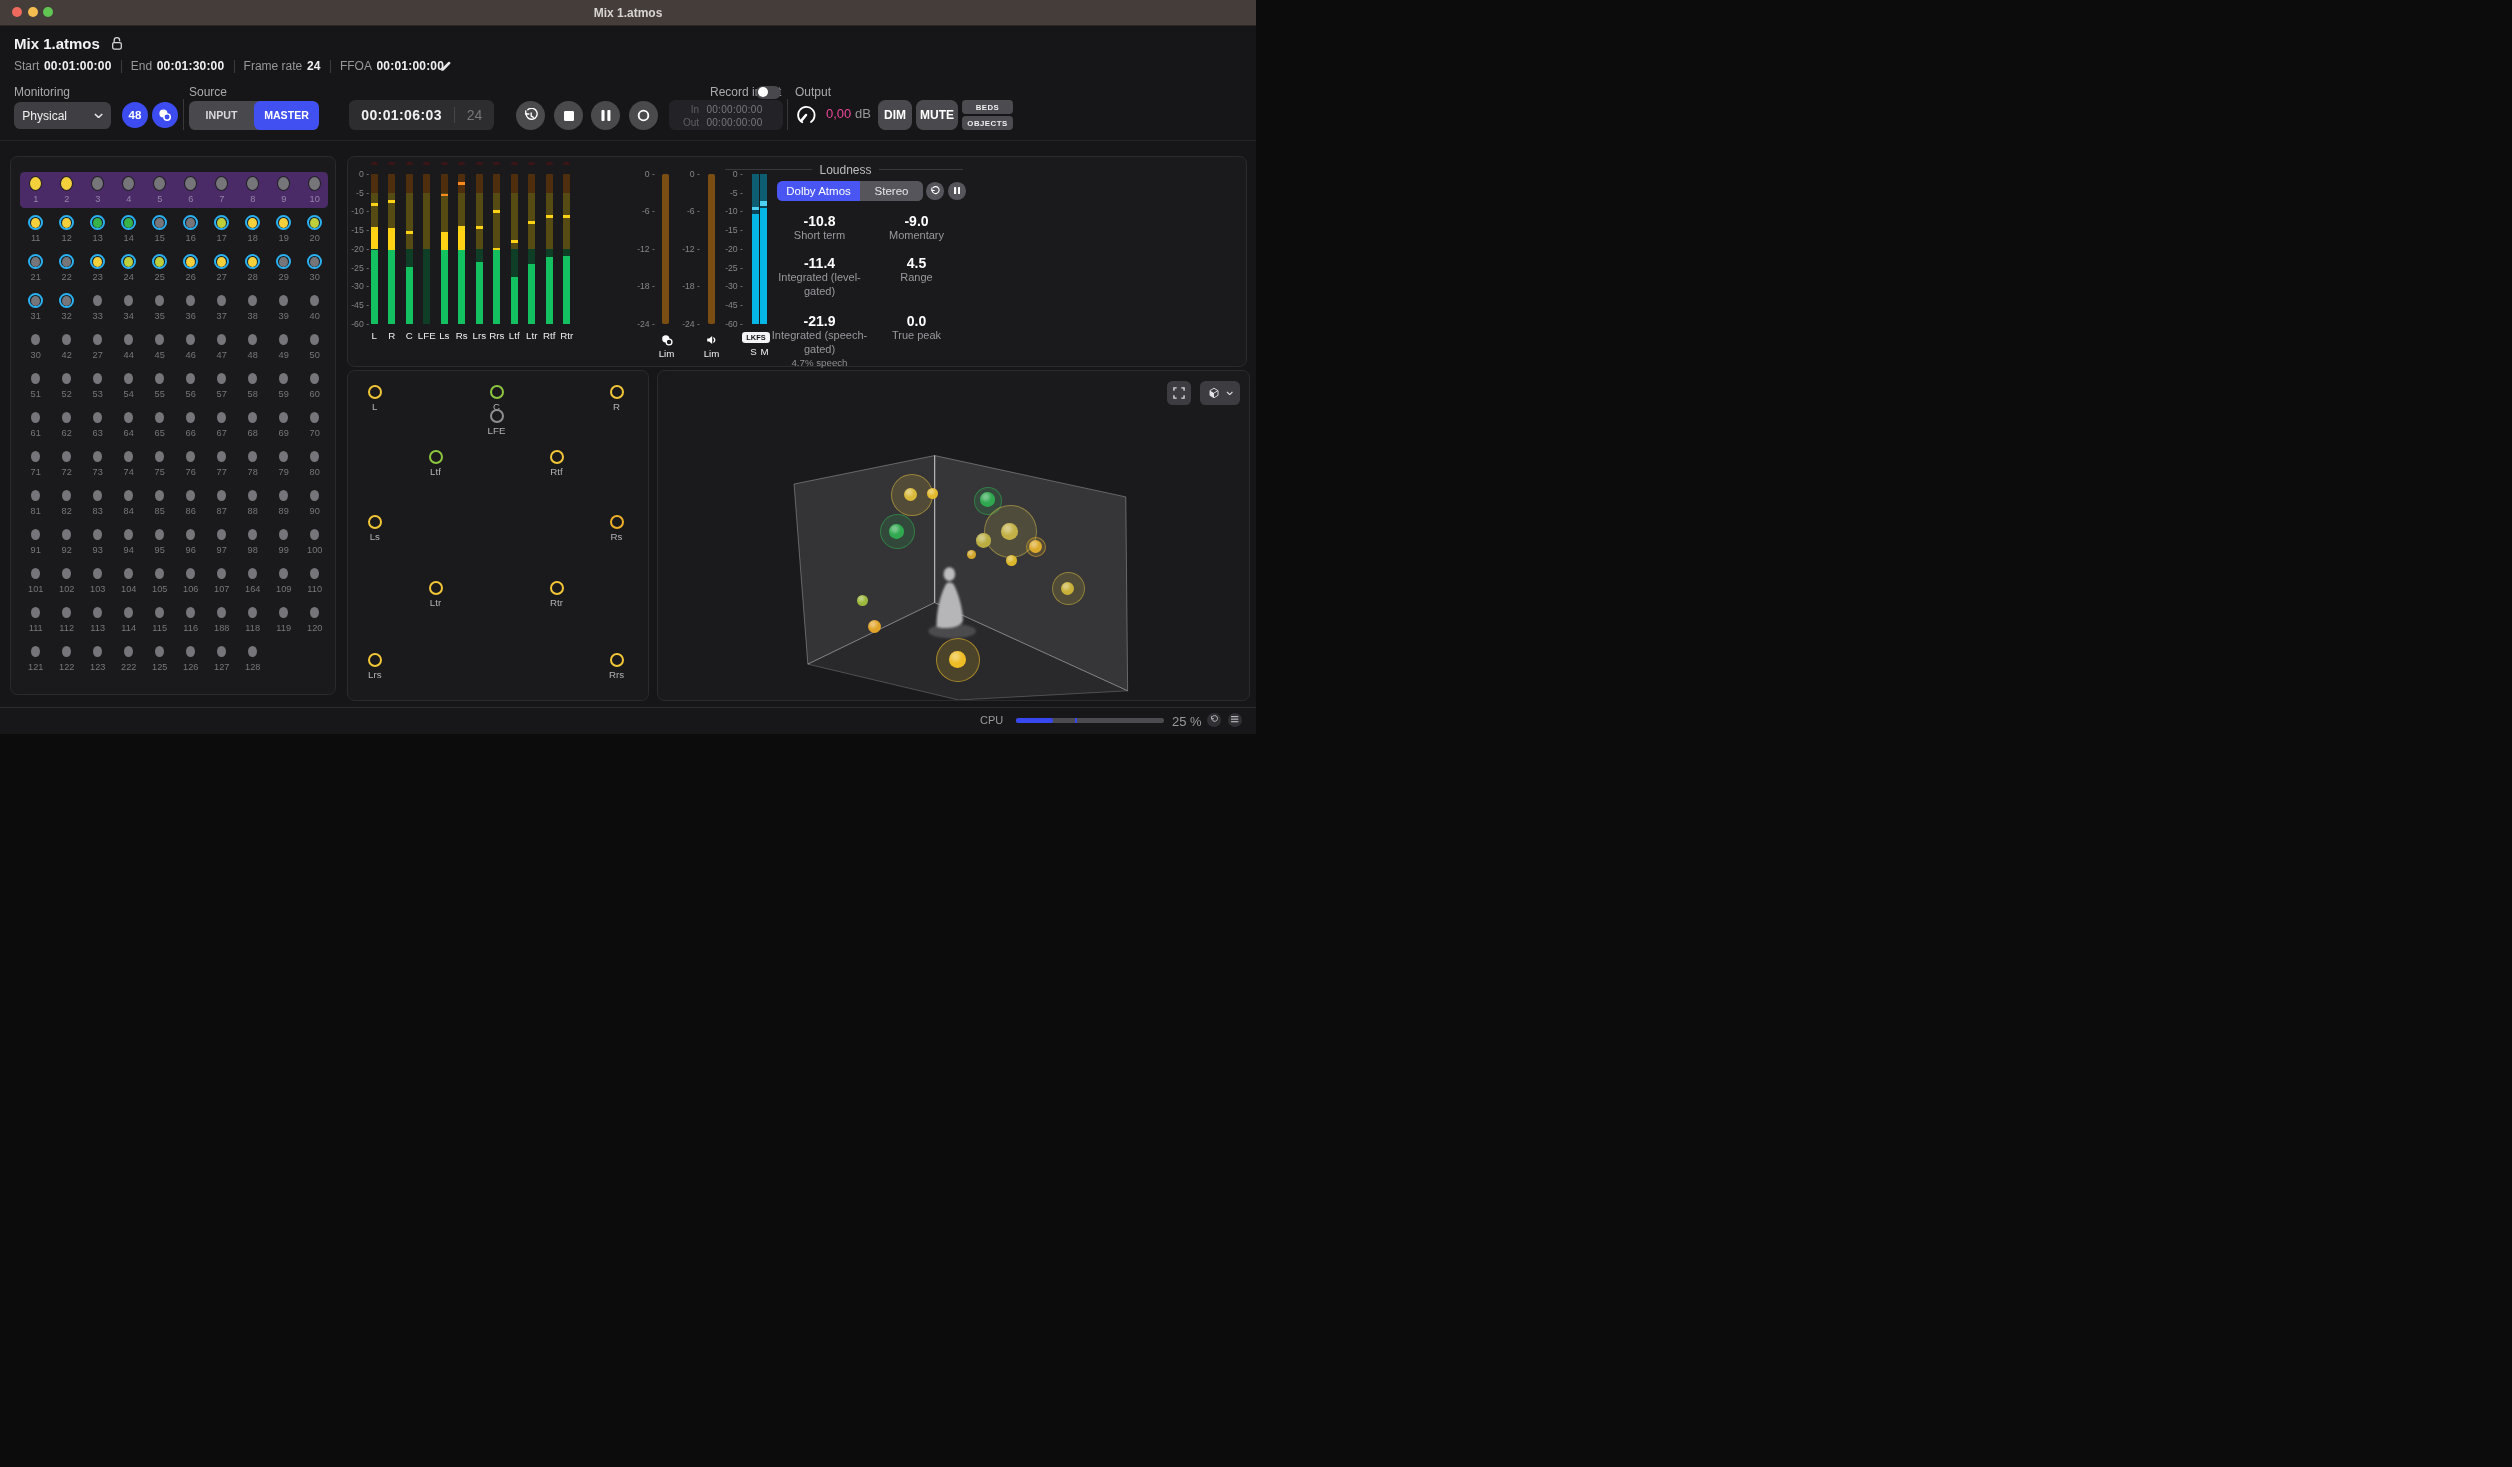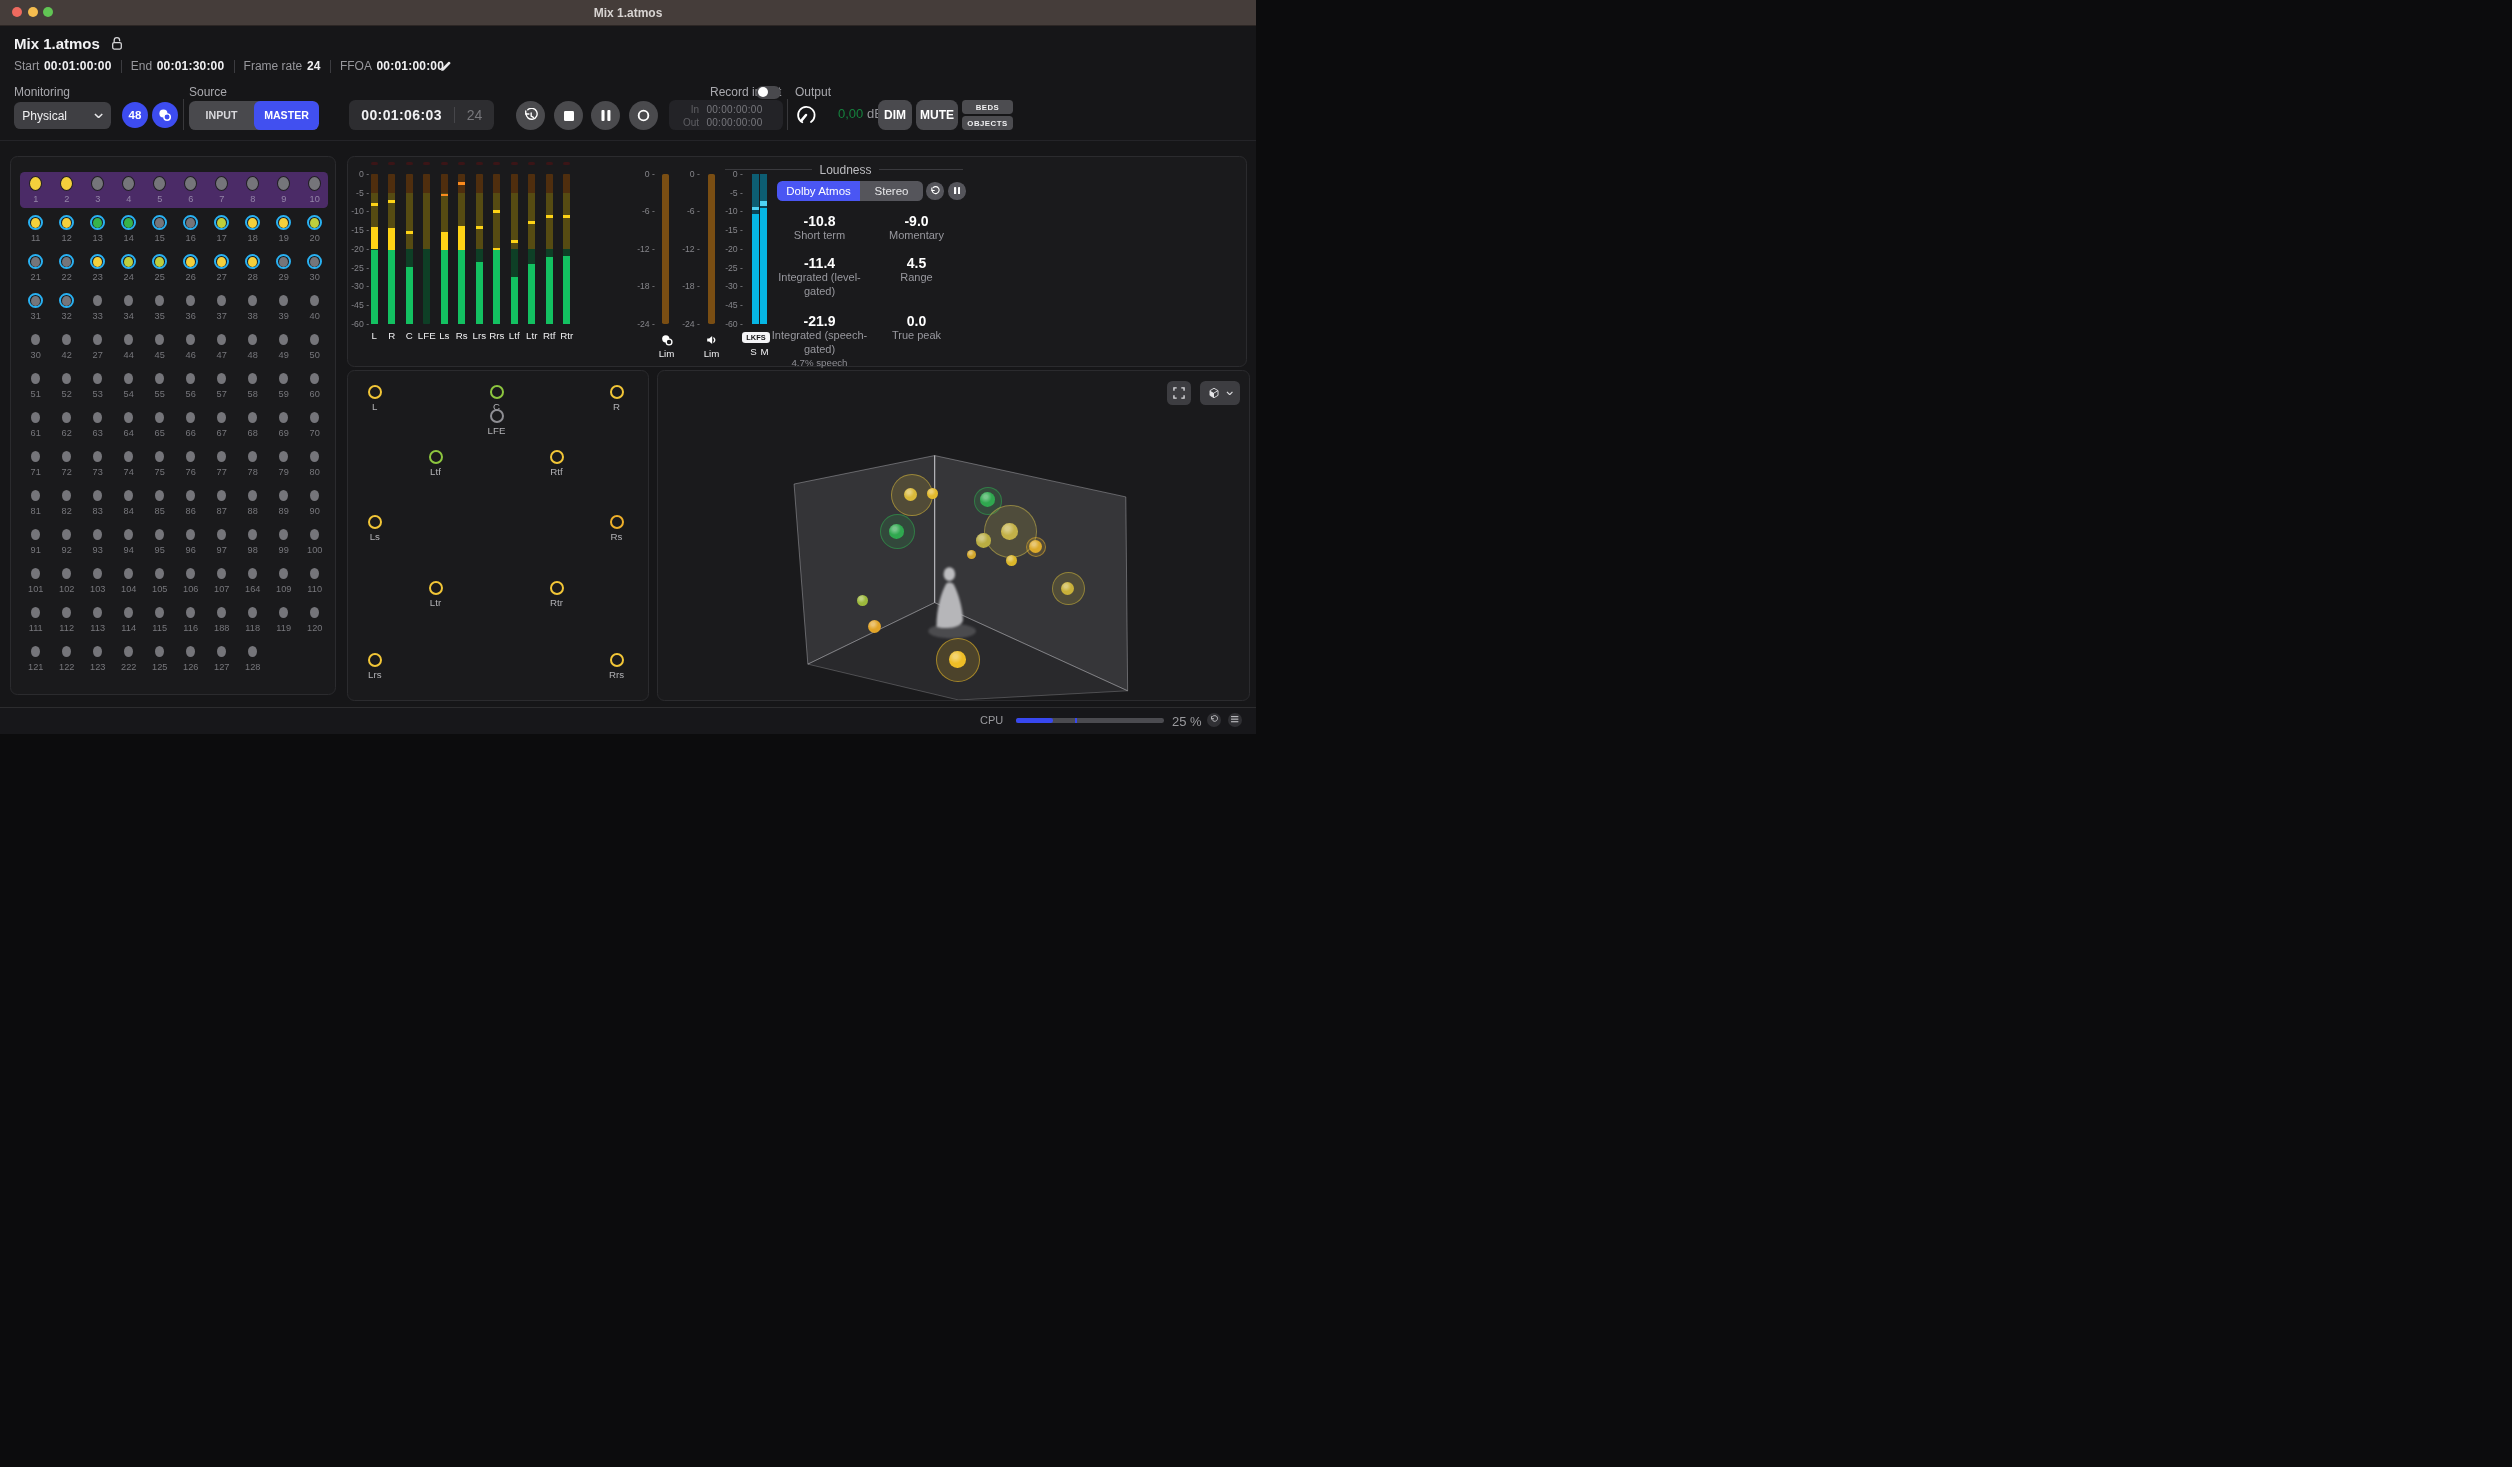--- a/index.html
+++ b/index.html
@@ -31,21 +31,21 @@
   #timecode-box .tc-sep{width:0.9px;height:16.6px;background:#46464a;}
   #timecode-box .fr{width:39px;text-align:center;font-size:14px;color:#77777b;}
   .transport{width:29px;height:29px;border-radius:50%;background:#4a4a4d;top:101px;display:flex;align-items:center;justify-content:center;}
   #record-toggle{left:756px;top:86px;width:25px;height:13px;border-radius:7.4px;background:#49494d;}
   #record-toggle .knob{position:absolute;left:1.8px;top:1.4px;width:10px;height:10px;border-radius:50%;background:#fff;}
   #inout-box{left:669px;top:100px;width:114px;height:30px;background:#232327;border-radius:6.4px;font-size:10px;}
   #inout-box .row{position:absolute;left:0;width:100%;display:flex;}
   #inout-box .lab{width:30px;text-align:right;color:#5e5e63;}
   #inout-box .val{margin-left:7.4px;color:#77777c;letter-spacing:0.3px;}
   #output-gain{left:826px;top:106px;font-size:13px;}
-  #output-gain .g{color:#15803d;margin-left:12px;}
+  #output-gain .g{color:#ec4899;}
   #output-gain .u{color:#96969b;margin-left:3.7px;}
   .sq-btn{background:#4a4a4e;border-radius:7.4px;display:flex;align-items:center;justify-content:center;font-weight:bold;color:#fff;}
   #dim-btn{left:878px;top:100px;width:34px;height:30px;font-size:12px;}
   #mute-btn{left:916px;top:100px;width:42px;height:30px;font-size:12px;}
   .mini-btn{position:absolute;left:962px;width:51px;height:14px;background:#4c4c50;border-radius:3.7px;display:flex;align-items:center;justify-content:center;font-size:7.8px;font-weight:bold;letter-spacing:0.5px;color:#f0f0f2;}
   #hdr-divider{position:absolute;left:0;top:140px;width:100%;height:0.9px;background:#242428;}
   
   .panel{position:absolute;background:#1a1a1c;border:0.9px solid #2b2b2e;border-radius:7.4px;box-sizing:border-box;}
   #grid-panel{left:10px;top:156px;width:326px;height:539px;}
   #meters-panel{left:347px;top:156px;width:900px;height:211px;}

